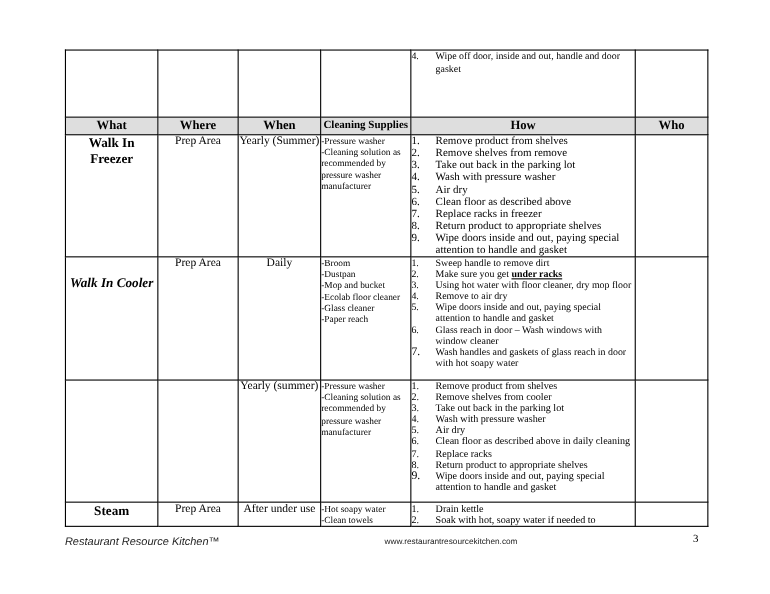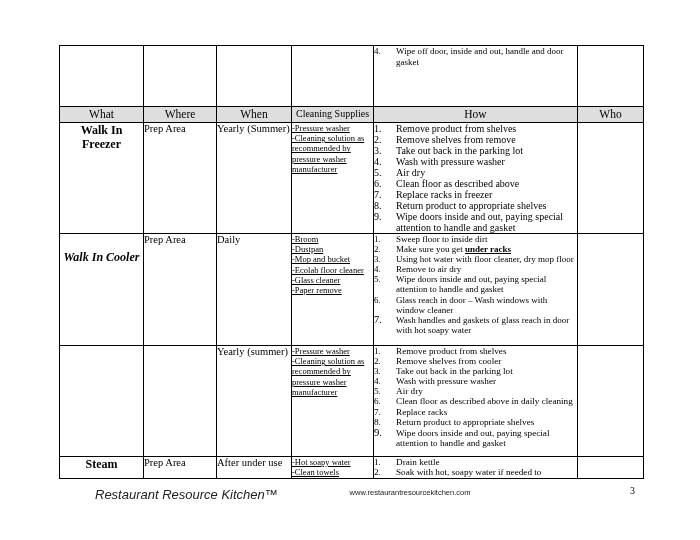--- a/index.html
+++ b/index.html
@@ -22,21 +22,21 @@
   table.sched td, table.sched th{
     border:1px solid #000;
     vertical-align:top;
     padding:0;
     overflow:hidden;
   }
   
   tr.header-row{height:16px;}
   tr.header-row th{
     background:var(--header-bg,#dedede);
-    font-weight:normal;
+    font-weight:bold;
     text-align:center;
     font-size:11.5px;
     line-height:14px;
     font-family:"Liberation Serif", serif;
   }
   tr.header-row th.h-supplies{font-size:10px;line-height:14px;}
   
   tr.row-continued{height:61px;}
   tr.row-walk-in-freezer{height:110px;margin-top:43px;}
   tr.row-walk-in-cooler{height:112px;}
@@ -45,49 +45,48 @@
 
   td.c-what{
     font-weight:bold;
     text-align:center;
     font-size:12px;
     line-height:14px;
     padding-top:2px;
   }
   tr.row-walk-in-cooler td.c-what{padding-top:16px;font-style:italic;}
   td.c-where, td.c-when{
-    text-align:left;
+    text-align:center;
     font-size:10.5px;
     line-height:12.5px;
     padding-top:2px;
   }
   td.c-sup{
     font-size:8.5px;
     line-height:10.2px;
     padding:2px 2px 0 3px;
     text-align:left;
-    text-decoration:underline;
   }
   td.c-how{padding:1px 3px 0 10px;}
   .how-item{display:flex;align-items:baseline;}
   .how-num{flex:0 0 22px;}
   .how-text{flex:1 1 auto;padding-right:2px;}
   .how-text .em{font-weight:bold;text-decoration:underline;}
   .how-num.big{font-size:116%;}
   tr.row-continued .how-item{font-size:9px;line-height:11px;}
   tr.row-walk-in-freezer .how-item{font-size:10px;line-height:11px;}
   tr.row-walk-in-cooler .how-item{font-size:9px;line-height:10.1px;}
   tr.row-walk-in-cooler-yearly .how-item{font-size:9.2px;line-height:10.1px;}
   tr.row-steam .how-item{font-size:9.2px;line-height:10.3px;}
 
   .footer-left{
     position:absolute;left:59px;top:487px;
     font-family:"Liberation Sans", sans-serif;
     font-style:italic;
-    font-size:13px;color:#222;margin-left:36px;
+    font-size:10px;color:#222;
   }
   .footer-center{
     position:absolute;left:410px;top:488px;
     transform:translateX(-50%);
     font-family:"Liberation Sans", sans-serif;
     font-size:7.5px;color:#222;
   }
   .footer-right{
     position:absolute;left:630px;top:485px;
     font-family:"Liberation Serif", serif;
@@ -181,26 +180,26 @@
         <tr class="row row-walk-in-cooler">
           <td class="c-what">Walk In Cooler</td>
           <td class="c-where">Prep Area</td>
           <td class="c-when">Daily</td>
           <td class="c-sup">
             <div class="sup-line">-Broom</div>
             <div class="sup-line">-Dustpan</div>
             <div class="sup-line">-Mop and bucket</div>
             <div class="sup-line">-Ecolab floor cleaner</div>
             <div class="sup-line">-Glass cleaner</div>
-            <div class="sup-line">-Paper remove</div>
+            <div class="sup-line">-Paper reach</div>
           </td>
           <td class="c-how">
             <div class="how-item">
               <span class="how-num">1.</span>
-              <span class="how-text">Sweep floor to inside dirt</span>
+              <span class="how-text">Sweep handle to remove dirt</span>
             </div>
             <div class="how-item">
               <span class="how-num">2.</span>
               <span class="how-text">Make sure you get <span class="em">under racks</span></span>
             </div>
             <div class="how-item">
               <span class="how-num">3.</span>
               <span class="how-text">Using hot water with floor cleaner, dry mop floor</span>
             </div>
             <div class="how-item">

